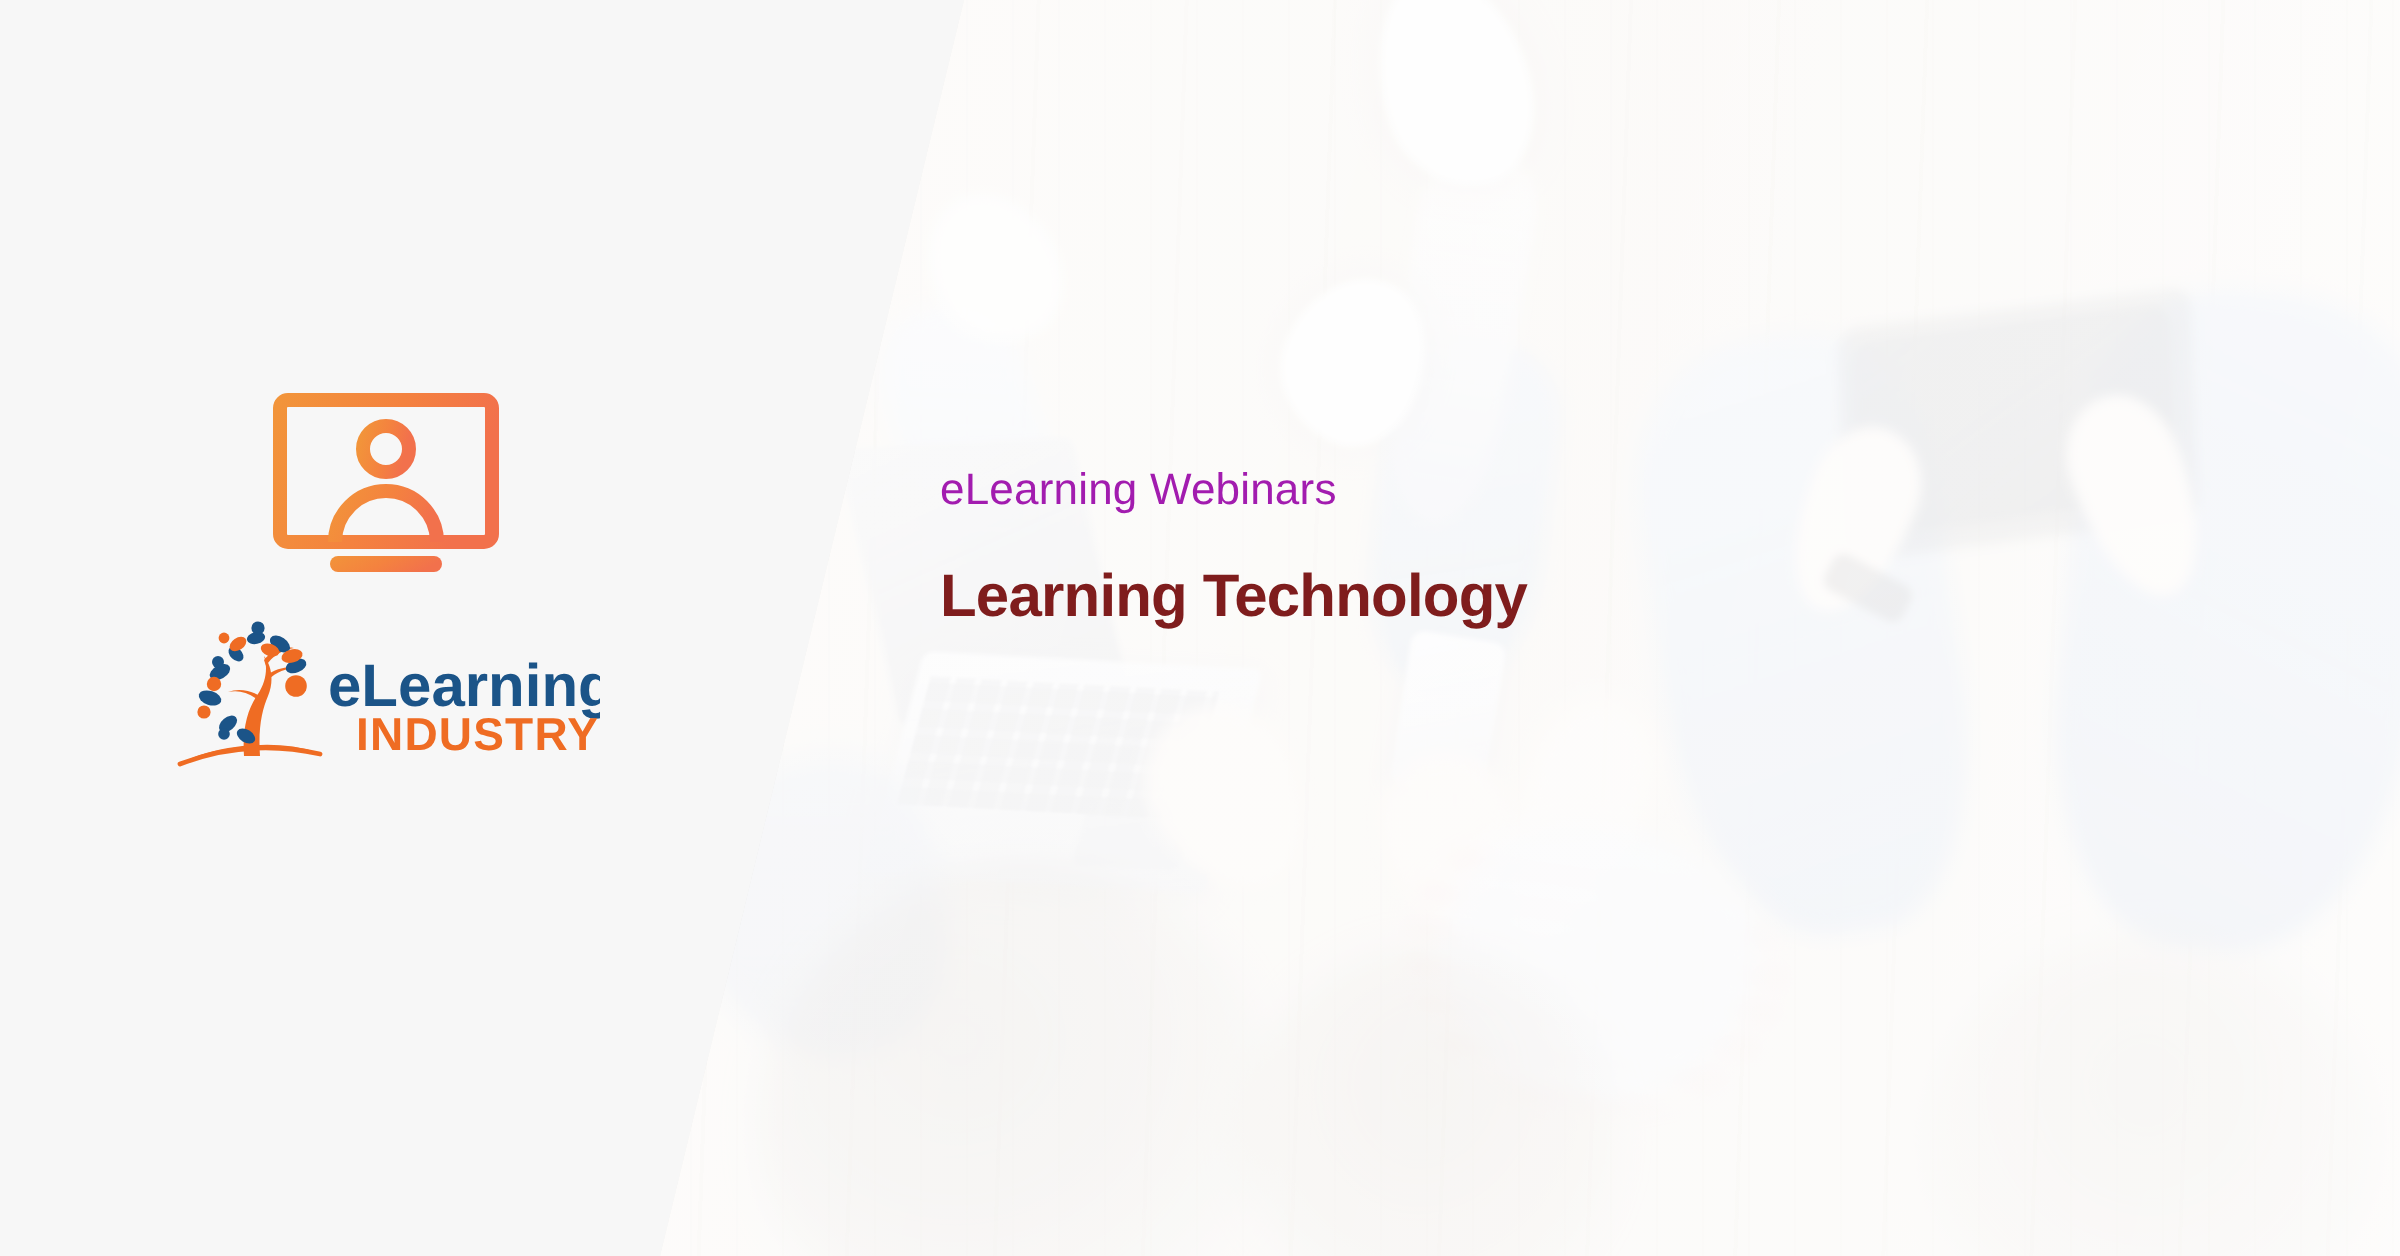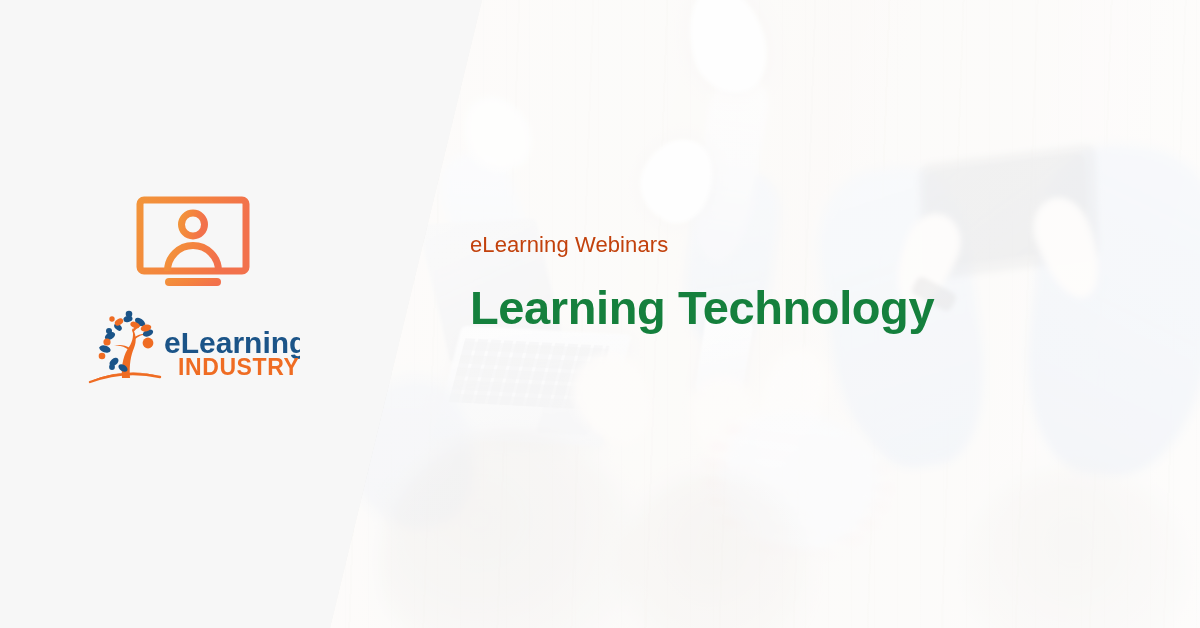--- a/index.html
+++ b/index.html
@@ -349,30 +349,30 @@
   
   .text-block {
     position: absolute;
     left: 470px;
     top: 232px;
     width: 520px;
   }
   .eyebrow {
     font-size: 22px;
     font-weight: 400;
-    color: #c2410c;
+    color: #a21caf;
     letter-spacing: 0.1px;
     line-height: 1.2;
     margin: 0;
     white-space: nowrap;
   }
   .headline {
-    font-size: 47px;
+    font-size: 30px;
     font-weight: 700;
-    color: #15803d;
+    color: #7f1d1d;
     letter-spacing: -0.4px;
     line-height: 1.12;
     margin: 24px 0 0 0;
     white-space: nowrap;
   }
 </style>
 </head>
 <body>
 
 <div class="banner">

